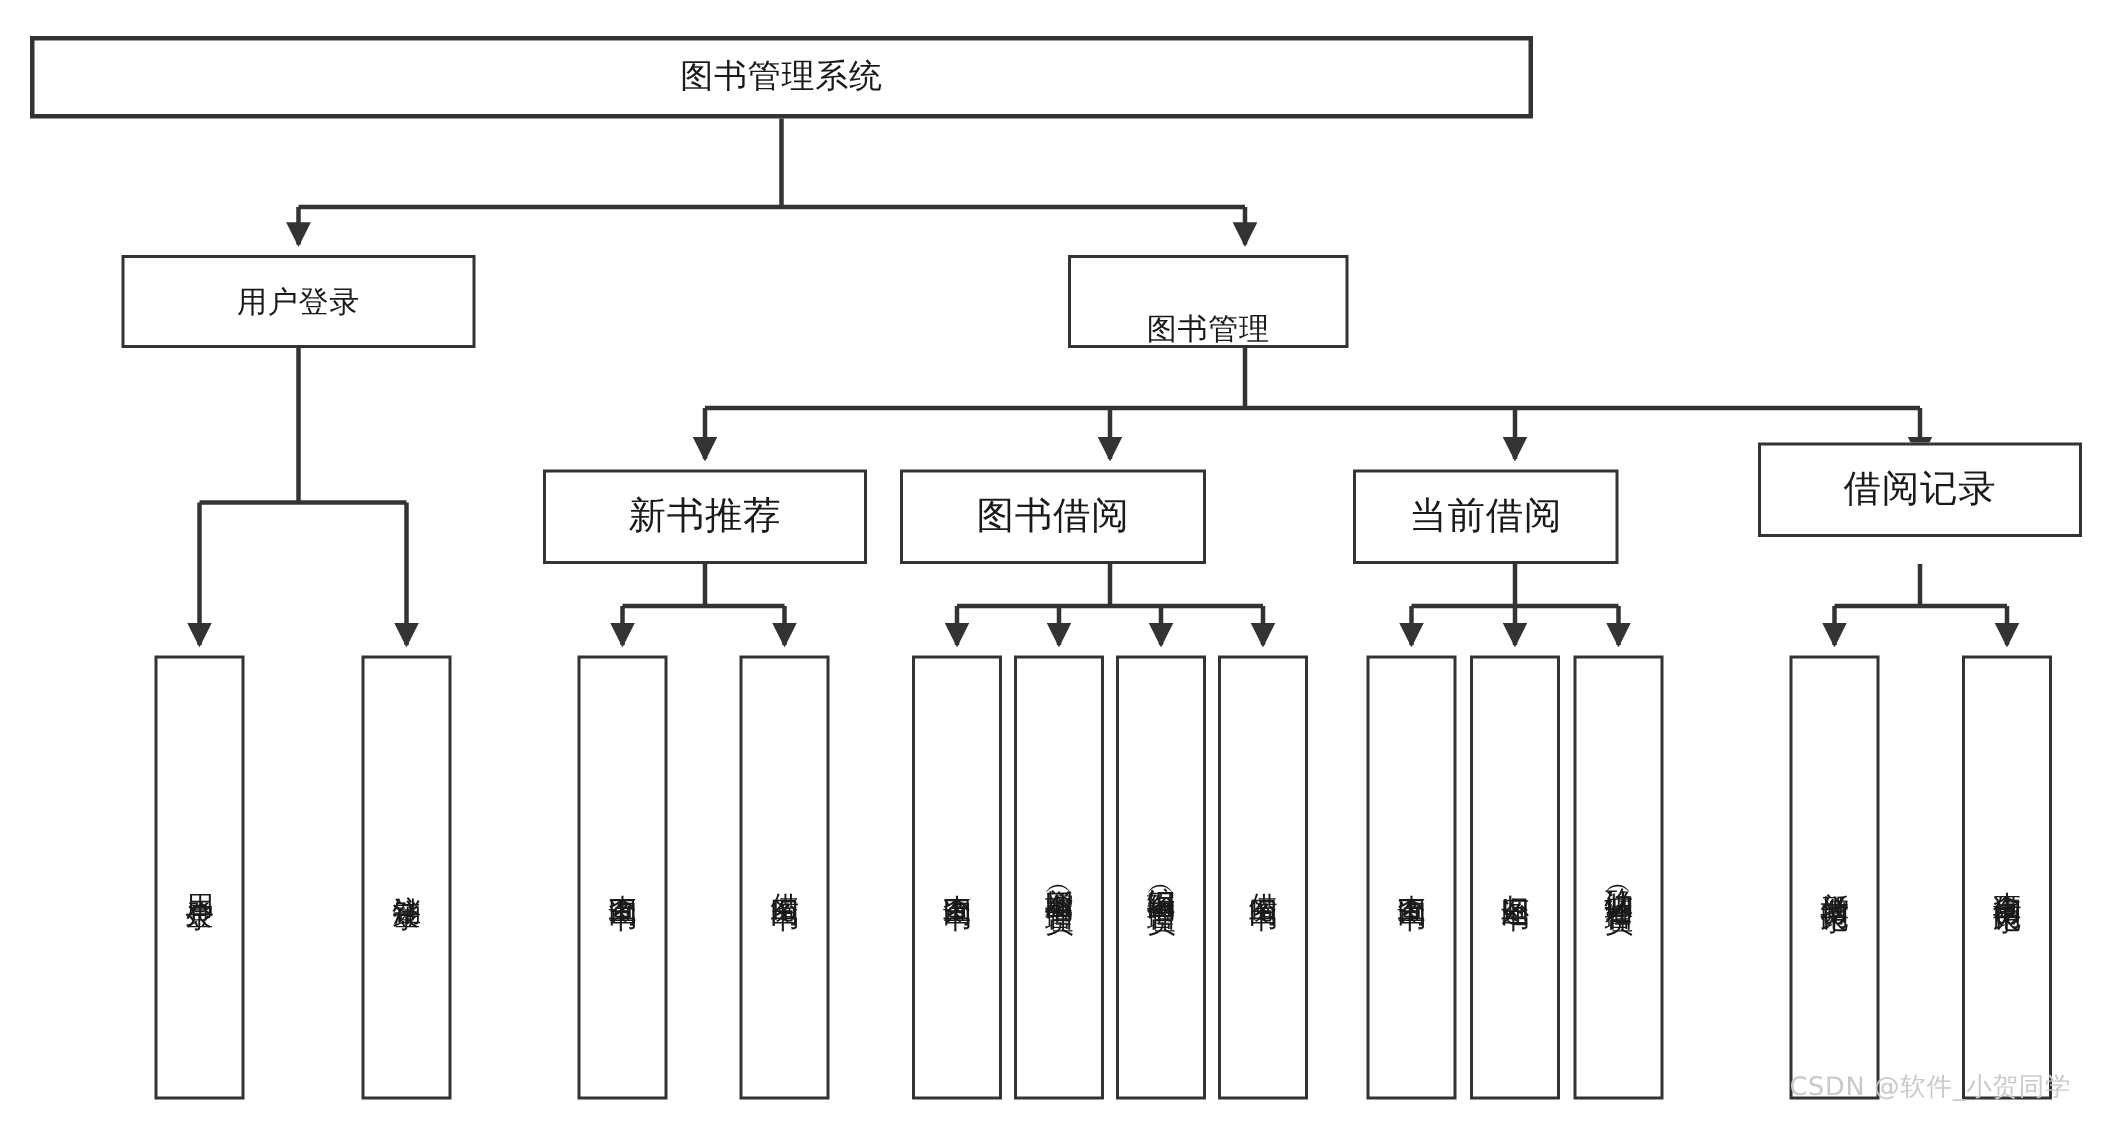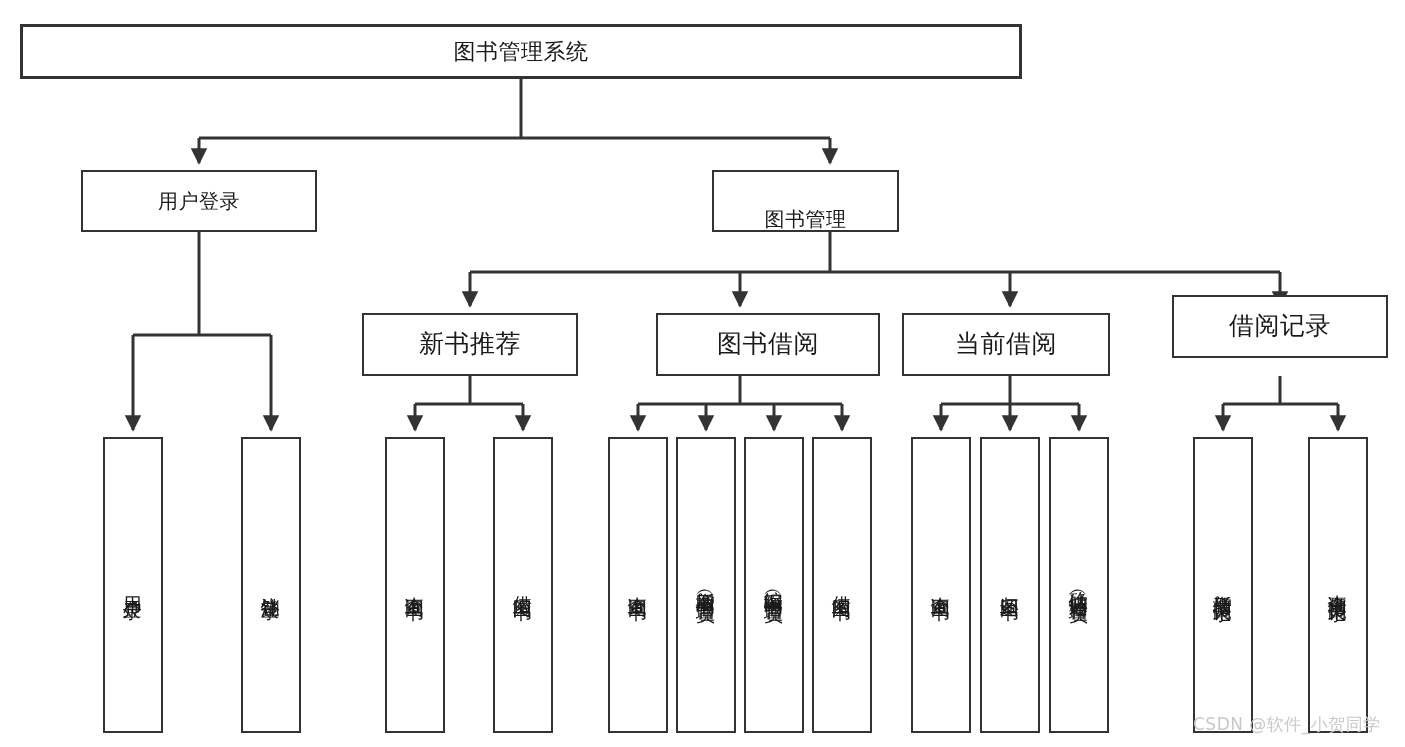--- a/index.html
+++ b/index.html
@@ -139,24 +139,24 @@
   <div class="node lvl1" style="left:81px; top:170px; width:236px; height:62px;">
     <span class="node-label">用户登录</span>
   </div>
   <div class="node lvl1" style="left:712px; top:170px; width:187px; height:62px;align-items:flex-end;">
     <span class="node-label">图书管理</span>
   </div>
 
   <div class="node lvl2" style="left:362px; top:313px; width:216px; height:63px;">
     <span class="node-label">新书推荐</span>
   </div>
-  <div class="node lvl2" style="left:656px; top:313px; width:224px; height:63px;">
+  <div class="node lvl2" style="left:600px; top:313px; width:204px; height:63px;">
     <span class="node-label">图书借阅</span>
   </div>
-  <div class="node lvl2" style="left:902px; top:313px; width:208px; height:63px;">
+  <div class="node lvl2" style="left:902px; top:313px; width:177px; height:63px;">
     <span class="node-label">当前借阅</span>
   </div>
   <div class="node lvl2" style="left:1172px; top:295px; width:216px; height:63px;">
     <span class="node-label">借阅记录</span>
   </div>
 
   <div class="node leaf" style="left:103px; top:437px; width:60px; height:296px;">
     <span class="node-label">用户登录</span>
   </div>
   <div class="node leaf" style="left:241px; top:437px; width:60px; height:296px;">

